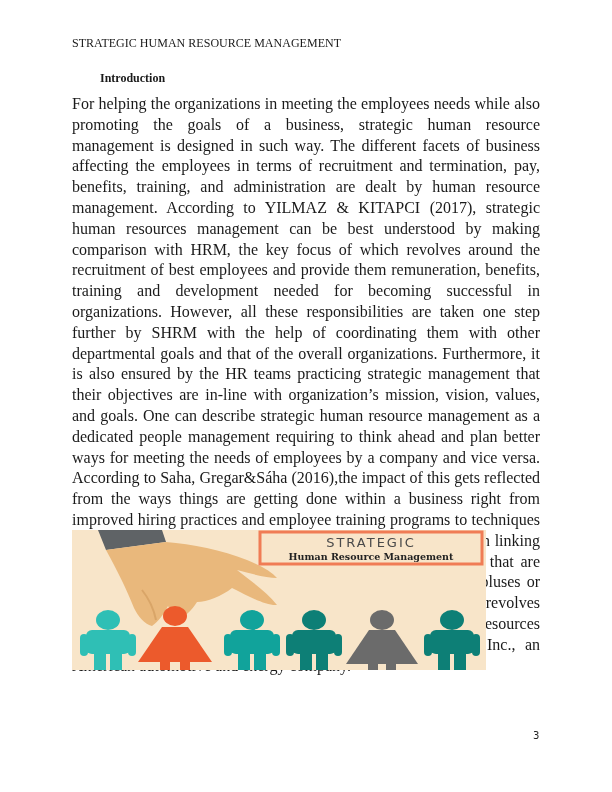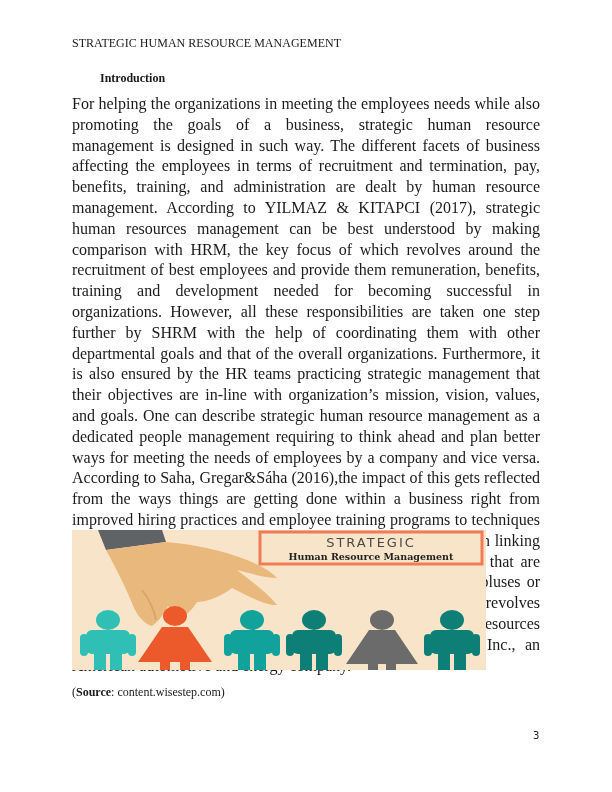--- a/index.html
+++ b/index.html
@@ -155,17 +155,16 @@
         <ellipse cx="380" cy="90" rx="12" ry="10"></ellipse>
         <rect x="358" y="100" width="44" height="24" rx="6"></rect>
         <rect x="352" y="104" width="8" height="22" rx="4"></rect>
         <rect x="400" y="104" width="8" height="22" rx="4"></rect>
         <rect x="366" y="120" width="12" height="20"></rect>
         <rect x="382" y="120" width="12" height="20"></rect>
       </g>
     </svg>
   </div>
 
-  <div class="caption"><span>(</span><b>Source</b><span>: content.wisestep.com)</span></div>
 
   <div class="page-number">3</div>
 
 </div>
 
 </body></html>

